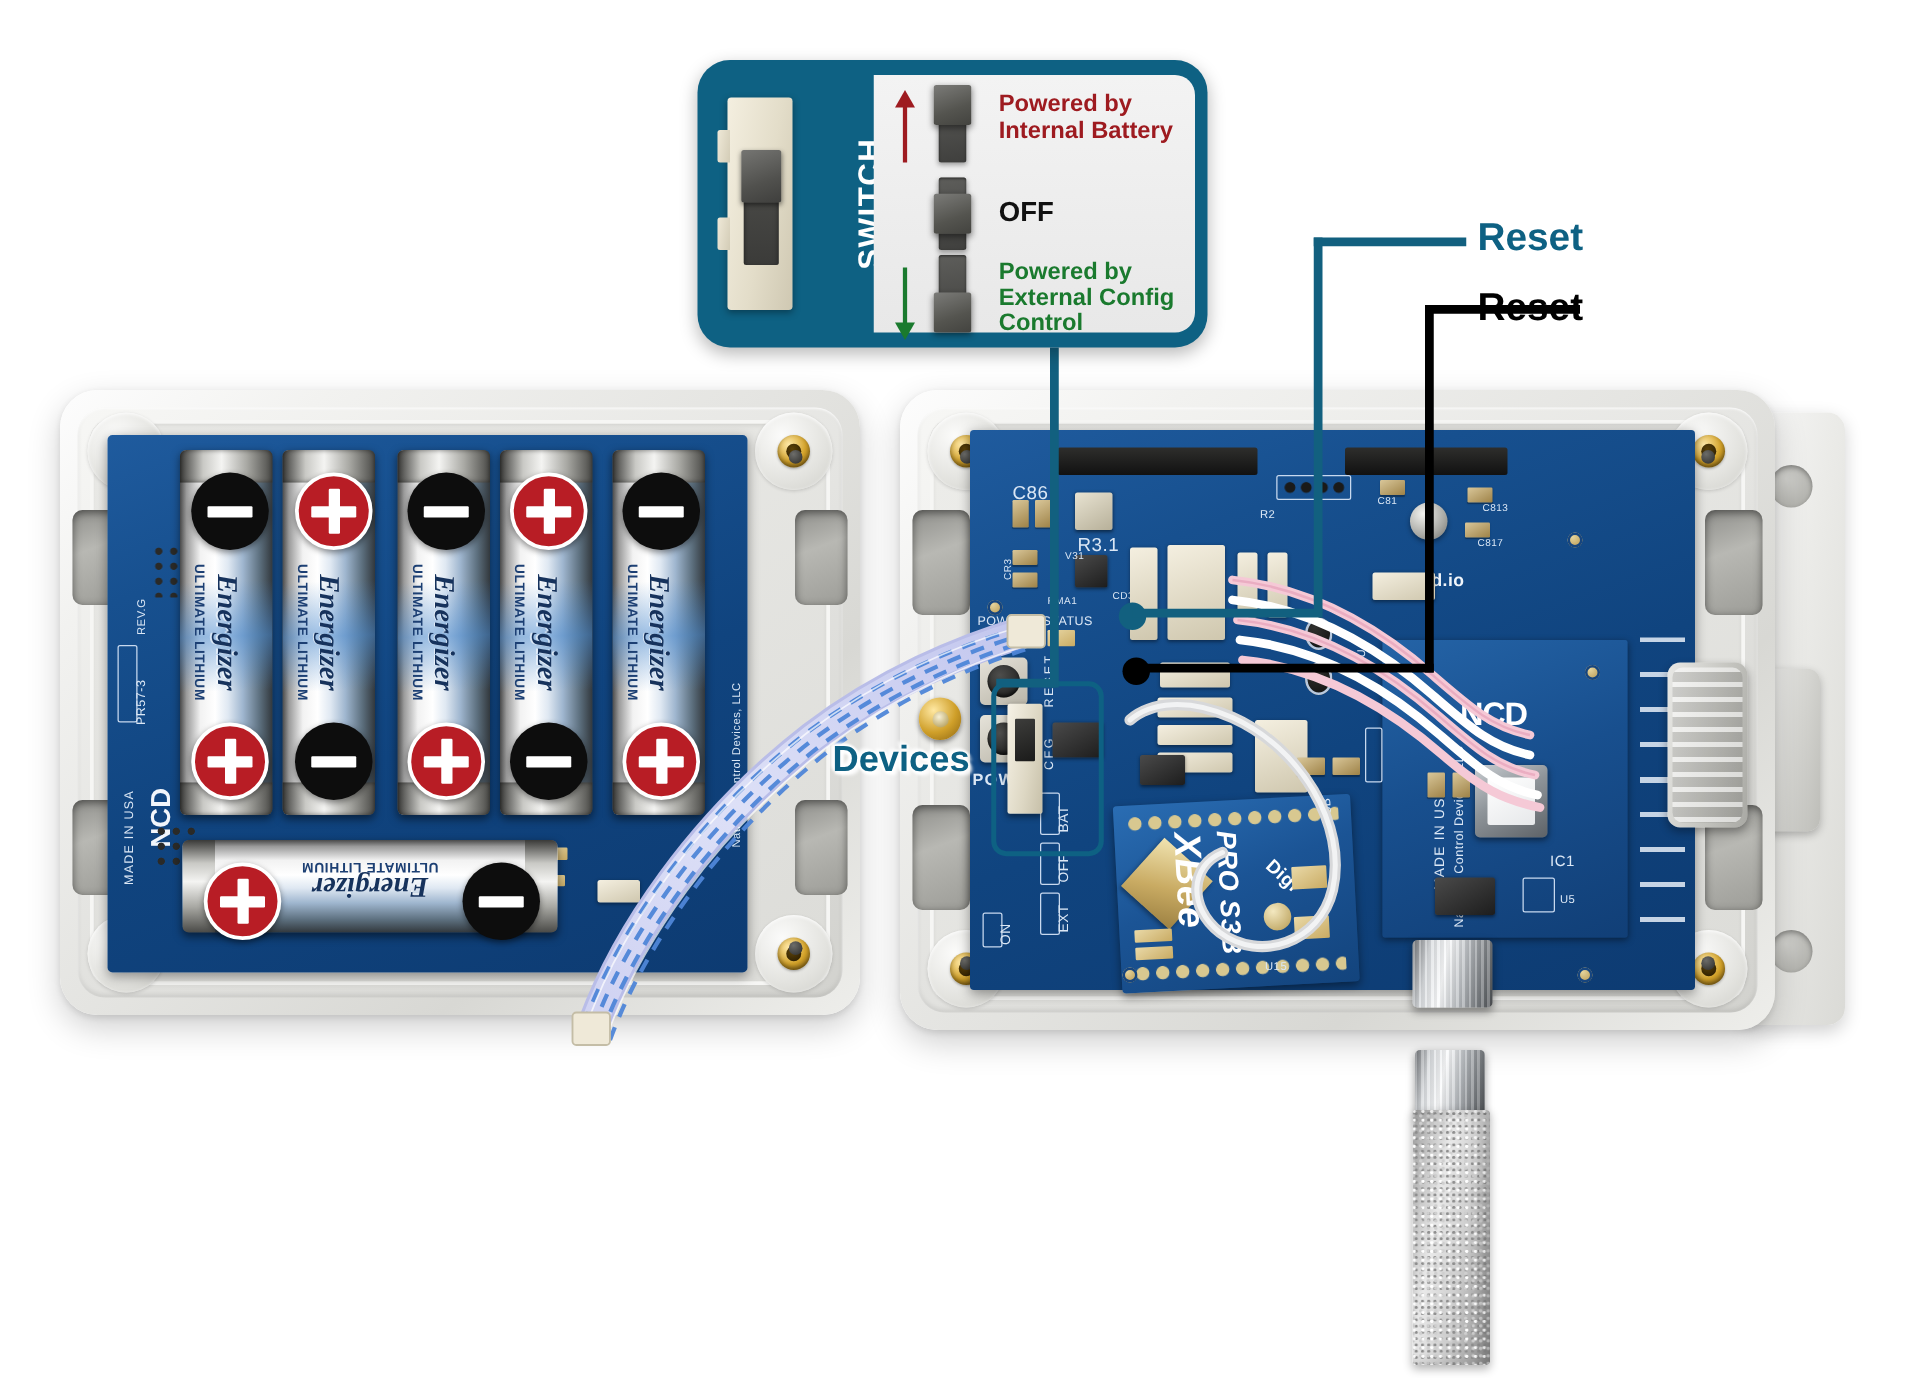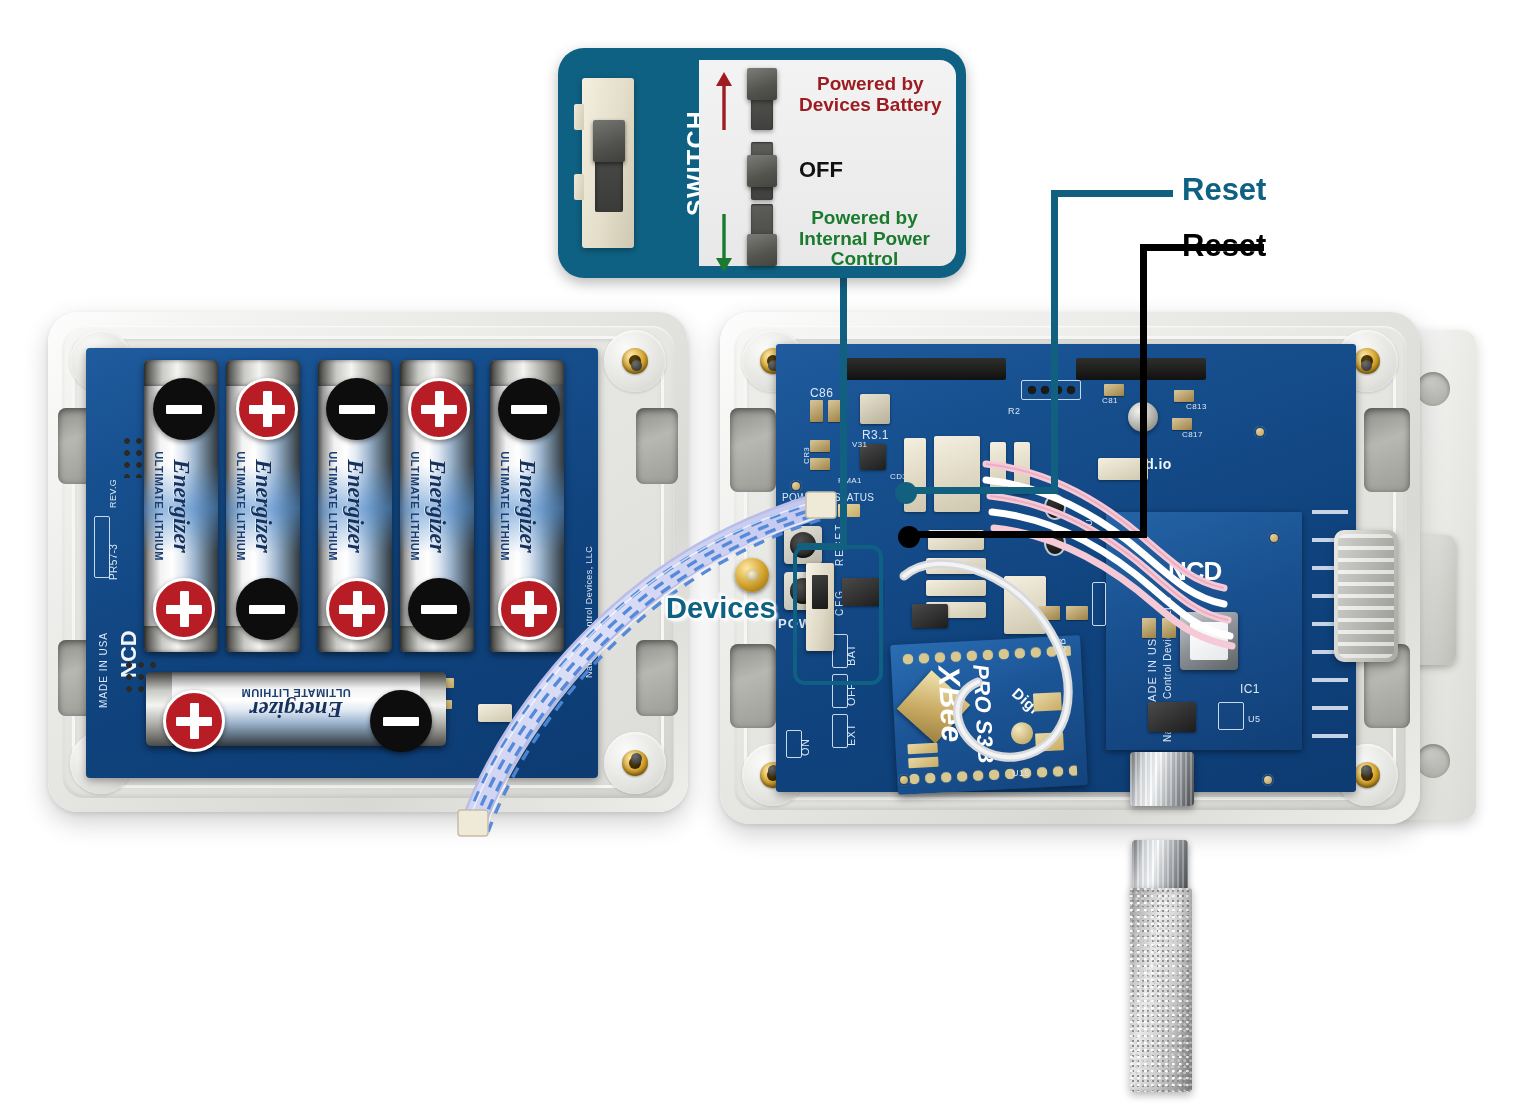--- a/index.html
+++ b/index.html
@@ -66,21 +66,21 @@
     box-shadow: inset 0 2px 7px rgba(0,0,0,.5);
   }
 
   
   .pcb {
     position:absolute;
     background:
       linear-gradient(160deg,#1f5b9e 0%, #17508f 22%, #10447f 55%, #0d3b72 100%);
     box-shadow: 0 3px 9px rgba(0,0,0,.38);
   }
-  .silk { position:absolute; color:#dbe7f5; font-size:12px; letter-spacing:.4px;
+  .silk { position:absolute; color:#dbe7f5; font-size:15px; letter-spacing:.4px;
           font-family:"Liberation Sans",sans-serif; white-space:nowrap; }
   .silk-out { position:absolute; border:1.4px solid #c8d9ef; border-radius:2px; }
   .pad  { position:absolute; background:linear-gradient(150deg,#e9d9a8,#c9ab63); border-radius:1px; }
   .smd  { position:absolute; background:linear-gradient(150deg,#d9c79a,#9e8247); border-radius:1px;
           box-shadow:0 1px 1px rgba(0,0,0,.35); }
   .ic   { position:absolute; background:linear-gradient(150deg,#4a4a4a,#1d1d1d); border-radius:2px;
           box-shadow:0 1px 3px rgba(0,0,0,.5); }
   .hole { position:absolute; border-radius:50%;
           background: radial-gradient(circle at 35% 32%,#30302e,#0d0d0c);
           box-shadow: inset 0 0 0 2px #b8c9de; }
@@ -172,21 +172,20 @@
   
   #legend {
     position:absolute; left:558px; top:48px; width:408px; height:230px;
     background:#0e6183; border-radius:26px;
     box-shadow:0 5px 14px rgba(0,0,0,.28);
   }
   #legend .panel{
     position:absolute; left:141px; top:12px; right:10px; bottom:12px;
     background:linear-gradient(180deg,#f3f3f3,#e8e8e8);
     border-radius:0 16px 16px 0;
-    text-align:center;
   }
   #legend .switch-word{
     position:absolute; left:86px; top:50%;
     transform:translateY(-50%) rotate(-90deg);
     transform-origin:center;
     color:#ffffff; font-weight:bold; font-size:25px; letter-spacing:1.2px;
   }
   
   .bigswitch{
     position:absolute; left:24px; top:30px; width:52px; height:170px;
@@ -728,38 +727,38 @@
       <svg class="arrow-svg" style="left:12px; top:10px; width:26px; height:62px;" viewBox="0 0 26 62">
         <line x1="13" y1="60" x2="13" y2="12" stroke="#9e1b20" stroke-width="3.4"></line>
         <polygon points="13,2 5,16 21,16" fill="#9e1b20"></polygon>
       </svg>
       <div class="mini-sw up" style="left:48px; top:12px;">
         <div class="body"></div>
         <div class="lever"></div>
       </div>
       <div class="legend-text" style="left:100px; top:14px; color:#9e1b20;">
         <div>Powered by</div>
-        <div>Devices Battery</div>
+        <div>Internal Battery</div>
       </div>
 
       <div class="mini-sw mid" style="left:48px; top:82px;">
         <div class="body"></div>
         <div class="lever"></div>
       </div>
       <div class="legend-text" style="left:100px; top:98px; color:#111111; font-size:22px;">OFF</div>
 
       <svg class="arrow-svg" style="left:12px; top:152px; width:26px; height:62px;" viewBox="0 0 26 62">
         <line x1="13" y1="2" x2="13" y2="50" stroke="#1a7a2e" stroke-width="3.4"></line>
         <polygon points="13,60 5,46 21,46" fill="#1a7a2e"></polygon>
       </svg>
       <div class="mini-sw down" style="left:48px; top:144px;">
         <div class="body"></div>
         <div class="lever"></div>
       </div>
       <div class="legend-text" style="left:100px; top:148px; color:#1a7a2e;">
         <div>Powered by</div>
-        <div>Internal Power</div>
+        <div>External Config</div>
         <div>Control</div>
       </div>
     </div>
   </div>
 
 </div>
 
 </body></html>

